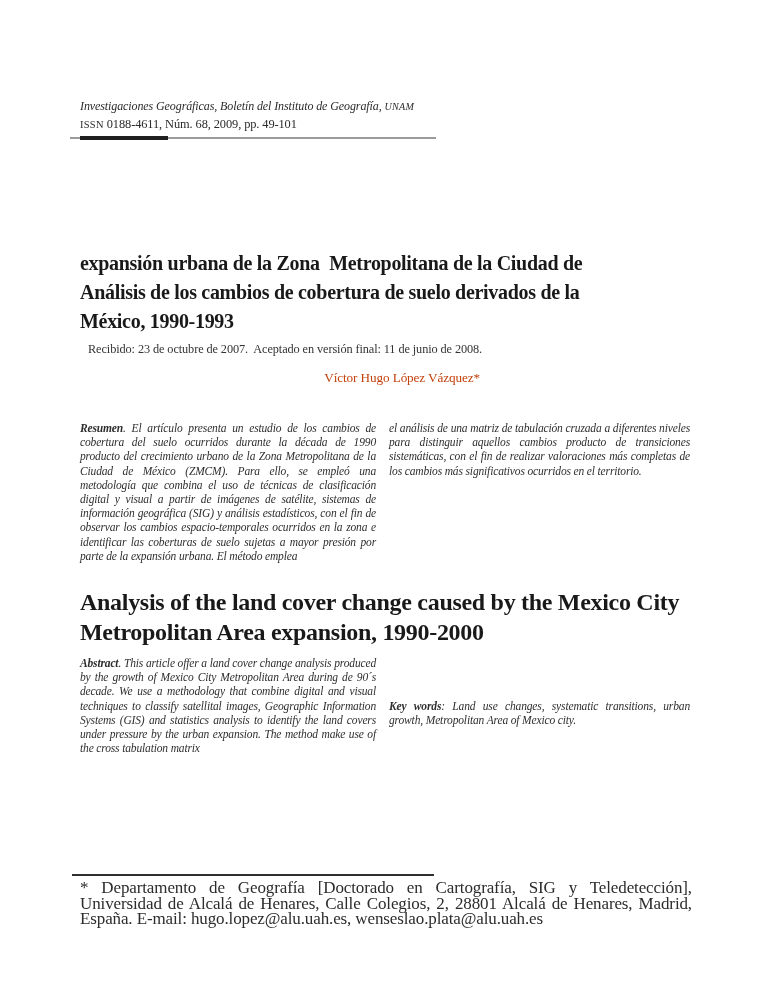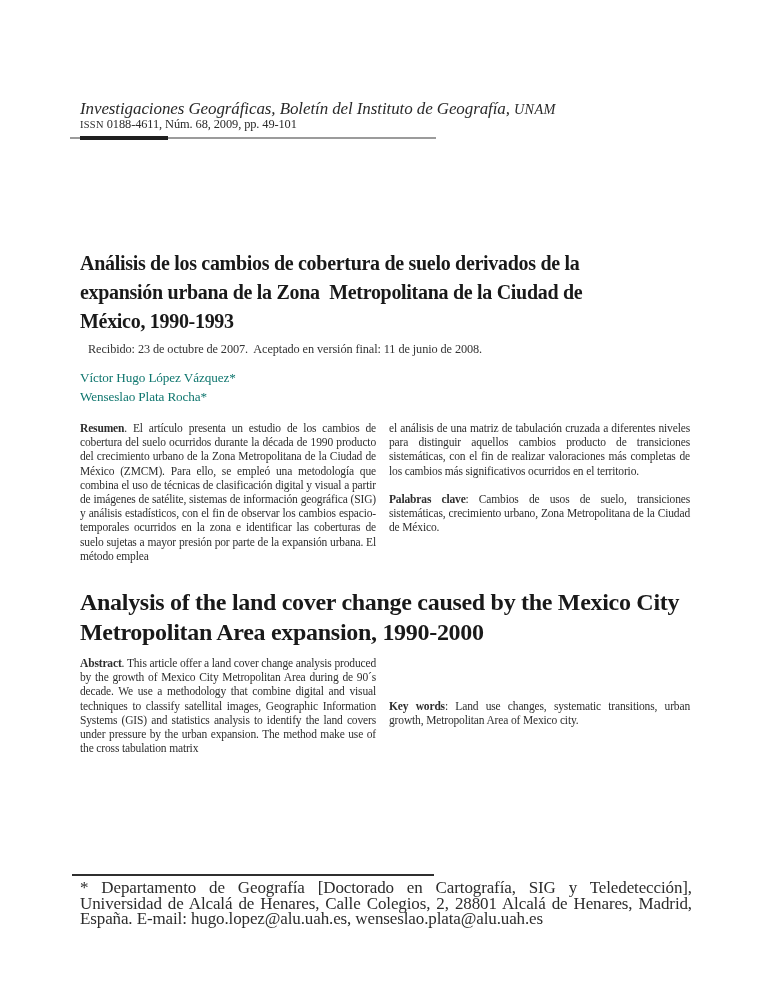--- a/index.html
+++ b/index.html
@@ -11,21 +11,21 @@
     font-family: "Liberation Serif", serif;
     color: #2e2e2e;
     overflow: hidden;
     margin: 0 auto;
   }
   .abs { position: absolute; }
 
   
   .journal-line {
     top: 99px; left: 80px; width: 620px;
-    font-style: italic; font-size: 17px; color: #2a2a2a;
+    font-style: italic; font-size: 12px; color: #2a2a2a;
     letter-spacing: -0.1px;
   }
   .issn-line {
     top: 117px; left: 80px; width: 620px;
     font-size: 12.4px; color: #2a2a2a; letter-spacing: -0.1px;
   }
   .sc { font-size: 0.84em; letter-spacing: 0.3px; }
 
   .header-rule {
     top: 137px; left: 70px; width: 366px; height: 2px;
@@ -44,31 +44,33 @@
   }
   .title-line { white-space: pre; }
 
   .received {
     top: 342px; left: 80px; width: 620px;
     font-size: 12.3px; color: #333; white-space: pre; letter-spacing: -0.1px; margin-left: 8px;
   }
 
   .authors {
     top: 369px; left: 80px; width: 400px;
-    font-size: 13.2px; line-height: 18.5px; color: #0f766e;
+    font-size: 13.2px; line-height: 18.5px; color: #c2410c;
     letter-spacing: -0.1px;
+    text-align: right;
   }
 
   
   .cols {
     left: 80px; width: 610px;
     display: flex; gap: 13px;
     font-size: 11.5px; line-height: 14.2px;
     letter-spacing: -0.15px;
     color: #2e2e2e;
+    font-style: italic;
   }
   .es-abstract { top: 421px; }
   .en-abstract { top: 656px; align-items: center; }
   .col-left  { width: 296px; text-align: justify; }
   .col-right { width: 301px; text-align: justify; }
   .cols p { margin: 0; }
   .cols p.keywords { margin-top: 14px; }
   .lead { font-weight: bold; }
 
   
@@ -98,39 +100,37 @@
     <span>Investigaciones Geográficas, Boletín del Instituto de Geografía, </span><span class="sc">UNAM</span>
   </div>
   <div class="abs issn-line">
     <span class="sc">ISSN</span><span> 0188-4611, Núm. 68, 2009, pp. 49-101</span>
   </div>
   <div class="abs header-rule">
     <div class="thick"></div>
   </div>
 
   <div class="abs es-title">
+    <div class="title-line">expansión urbana de la Zona  Metropolitana de la Ciudad de</div>
     <div class="title-line">Análisis de los cambios de cobertura de suelo derivados de la</div>
-    <div class="title-line">expansión urbana de la Zona  Metropolitana de la Ciudad de</div>
     <div class="title-line">México, 1990-1993</div>
   </div>
 
   <div class="abs received">Recibido: 23 de octubre de 2007.  Aceptado en versión final: 11 de junio de 2008.</div>
 
   <div class="abs authors">
     <div>Víctor Hugo López Vázquez*</div>
-    <div>Wenseslao Plata Rocha*</div>
   </div>
 
   <div class="abs cols es-abstract">
     <div class="col-left">
       <p><span class="lead">Resumen</span><span>. El artículo presenta un estudio de los cambios de cobertura del suelo ocurridos durante la década de 1990 producto del crecimiento urbano de la Zona Metropolitana de la Ciudad de México (ZMCM). Para ello, se empleó una metodología que combina el uso de técnicas de clasificación digital y visual a partir de imágenes de satélite, sistemas de información geográfica (SIG) y análisis estadísticos, con el fin de observar los cambios espacio-temporales ocurridos en la zona e identificar las coberturas de suelo sujetas a mayor presión por parte de la expansión urbana. El método emplea</span></p>
     </div>
     <div class="col-right">
       <p>el análisis de una matriz de tabulación cruzada a diferentes niveles para distinguir aquellos cambios producto de transiciones sistemáticas, con el fin de realizar valoraciones más completas de los cambios más significativos ocurridos en el territorio.</p>
-      <p class="keywords"><span class="lead">Palabras clave</span><span>: Cambios de usos de suelo, transiciones sistemáticas, crecimiento urbano, Zona Metropolitana de la Ciudad de México.</span></p>
     </div>
   </div>
 
   <div class="abs en-title">
     <div class="title-line">Analysis of the land cover change caused by the Mexico City</div>
     <div class="title-line">Metropolitan Area expansion, 1990-2000</div>
   </div>
 
   <div class="abs cols en-abstract">
     <div class="col-left">

